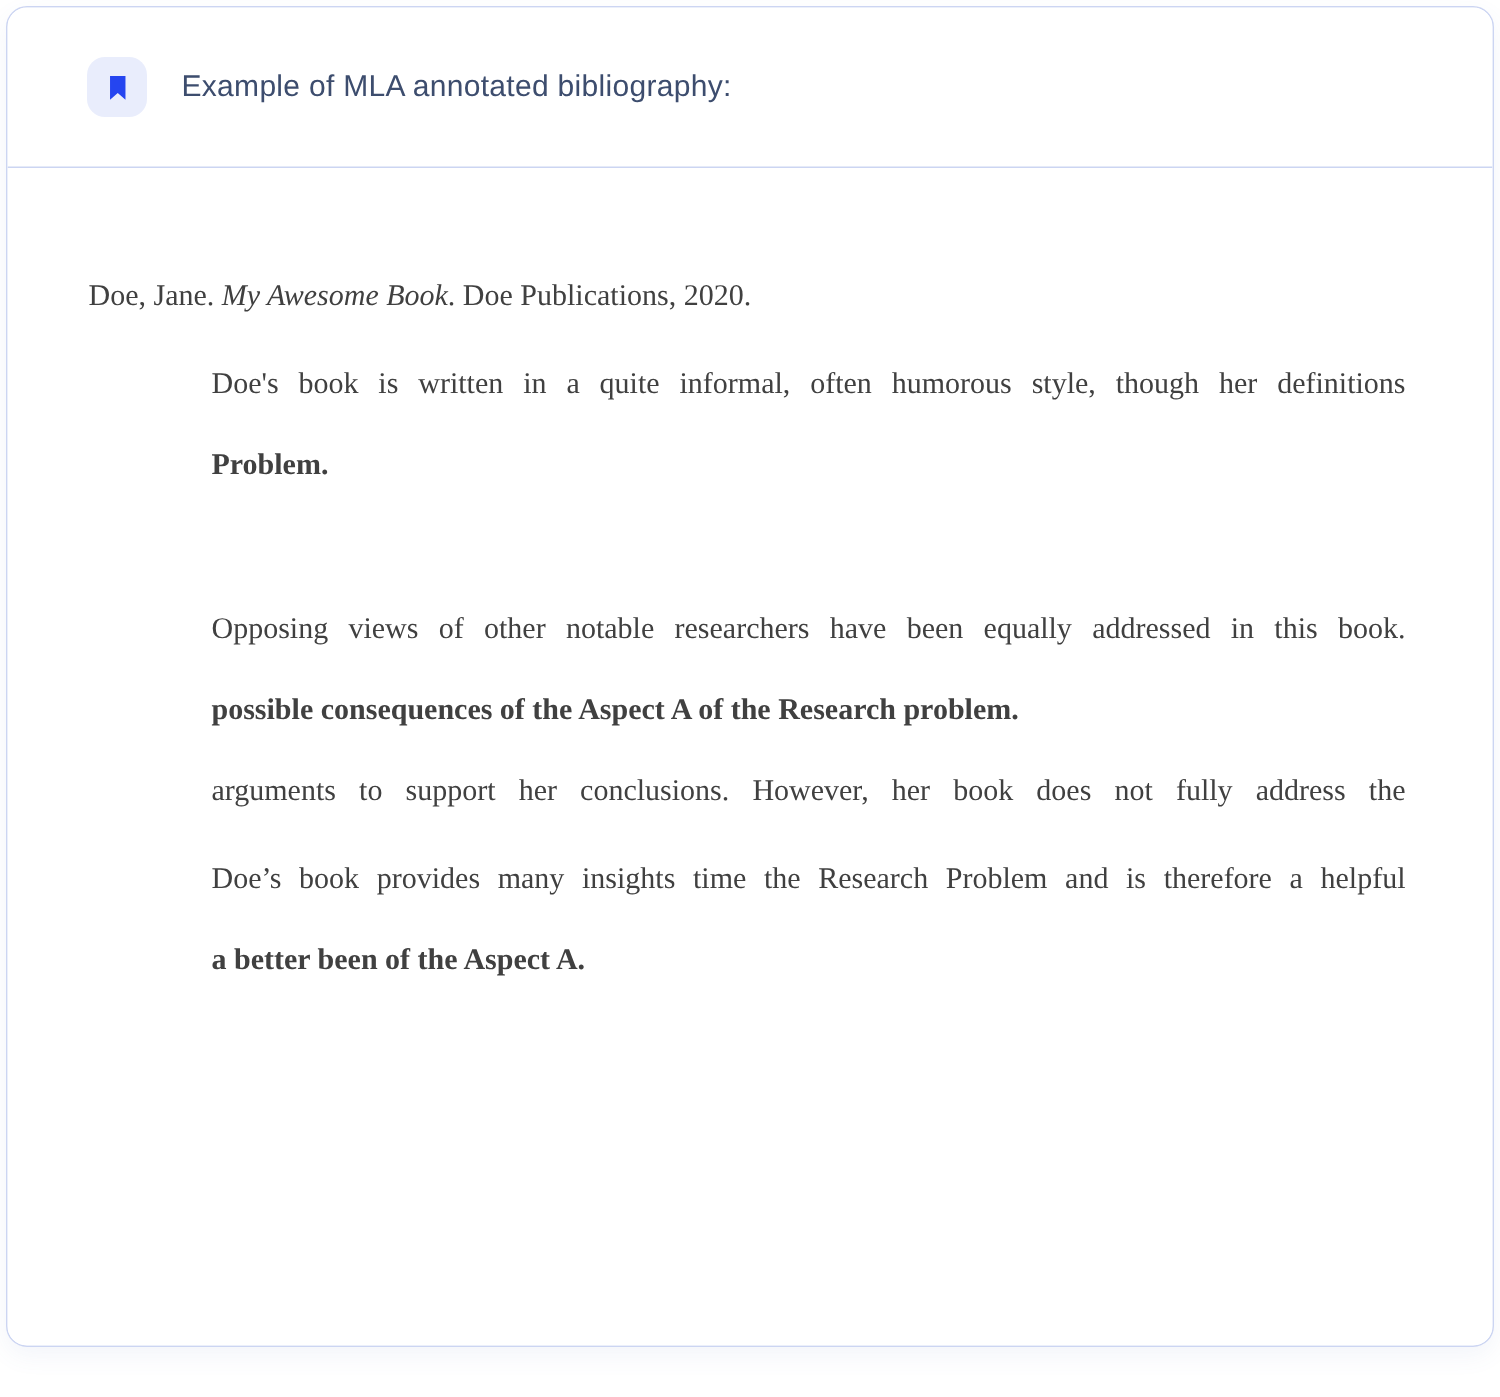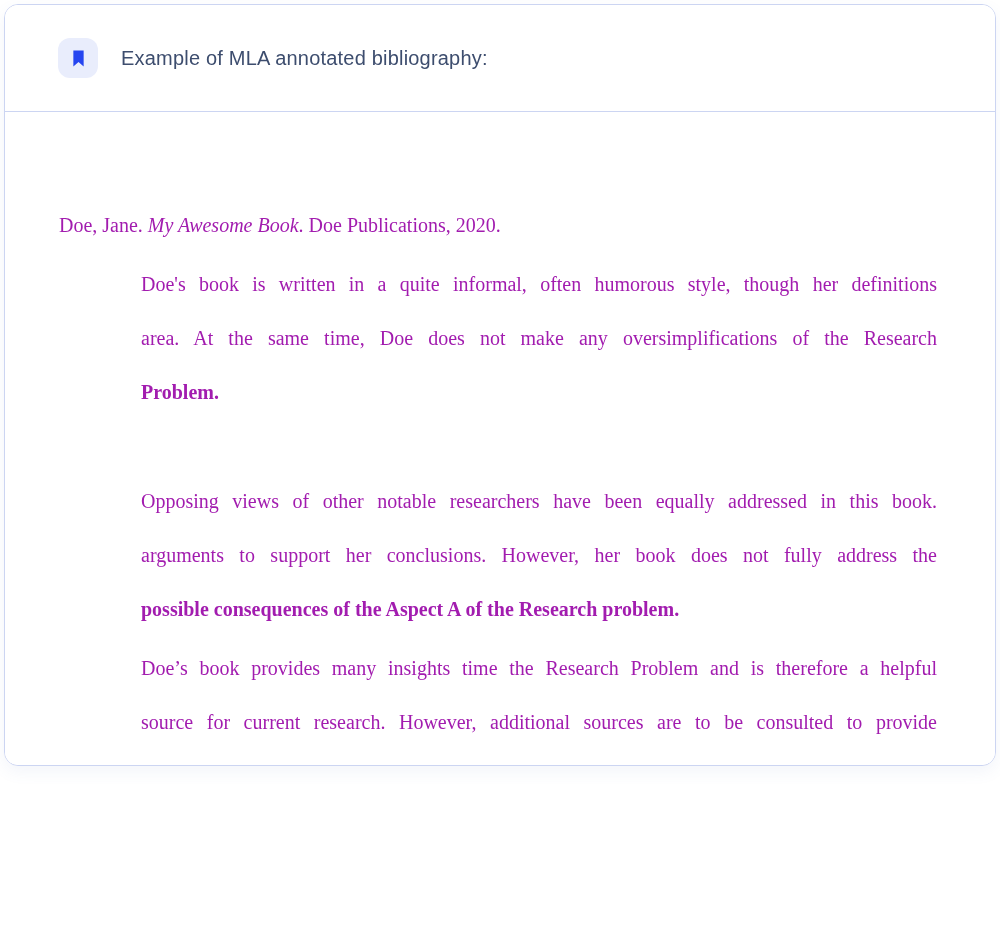--- a/index.html
+++ b/index.html
@@ -6,30 +6,29 @@
   html, body {
     margin: 0;
     padding: 0;
     width: 1000px;
     height: 931px;
     background: #ffffff;
     font-family: "Liberation Sans", sans-serif;
   }
   .card {
     width: 992px;
-    height: 762px;
+    height: 894px;
     margin: 4px auto 0 auto;
     background: #ffffff;
     border: 1px solid #ccd5f2;
     border-radius: 14px;
     box-shadow: 0 6px 16px rgba(90, 110, 190, 0.07);
     display: flex;
     flex-direction: column;
     overflow: hidden;
-    gap: 28px;
   }
   .card-header {
     height: 107px;
     flex: 0 0 auto;
     display: flex;
     align-items: center;
     padding-left: 53px;
     border-bottom: 1px solid #ccd5f2;
     background: #ffffff;
   }
@@ -50,21 +49,21 @@
     font-weight: 500;
     letter-spacing: 0.2px;
     color: #3d4d6e;
   }
   .card-body {
     flex: 1 1 auto;
     padding: 58px 53px 50px 54px;
     font-family: "Liberation Serif", serif;
     font-size: 20px;
     line-height: 54px;
-    color: #a21caf;
+    color: #404040;
     background: #ffffff;
   }
   .citation { margin: 0; }
   .citation .book-title { font-style: italic; }
   .annotations { padding-left: 77px; }
   .para { margin: 5px; }
   .para.space-before { margin-top: 55px; }
   .line {
     text-align: justify;
     text-align-last: justify;
@@ -86,28 +85,26 @@
       </svg>
     </div>
     <h2 class="card-title">Example of MLA annotated bibliography:</h2>
   </div>
 
   <div class="card-body">
     <p class="citation"><span>Doe, Jane. </span><span class="book-title">My Awesome Book</span><span>. Doe Publications, 2020.</span></p>
     <div class="annotations" id="annotations">
         <div class="para">
           <div class="line">Doe's book is written in a quite informal, often humorous style, though her definitions</div>
-          <div class="line">area. At the same time, Doe does not make any oversimplifications of the Research</div>
           <div class="line last">Problem.</div>
         </div>
         <div class="para space-before">
           <div class="line">Opposing views of other notable researchers have been equally addressed in this book.</div>
+          <div class="line last">possible consequences of the Aspect A of the Research problem.</div>
           <div class="line">arguments to support her conclusions. However, her book does not fully address the</div>
-          <div class="line last">possible consequences of the Aspect A of the Research problem.</div>
         </div>
         <div class="para">
           <div class="line">Doe’s book provides many insights time the Research Problem and is therefore a helpful</div>
-          <div class="line">source for current research. However, additional sources are to be consulted to provide</div>
           <div class="line last">a better been of the Aspect A.</div>
         </div>
       </div>
   </div>
 </div>
 
 </body></html>

